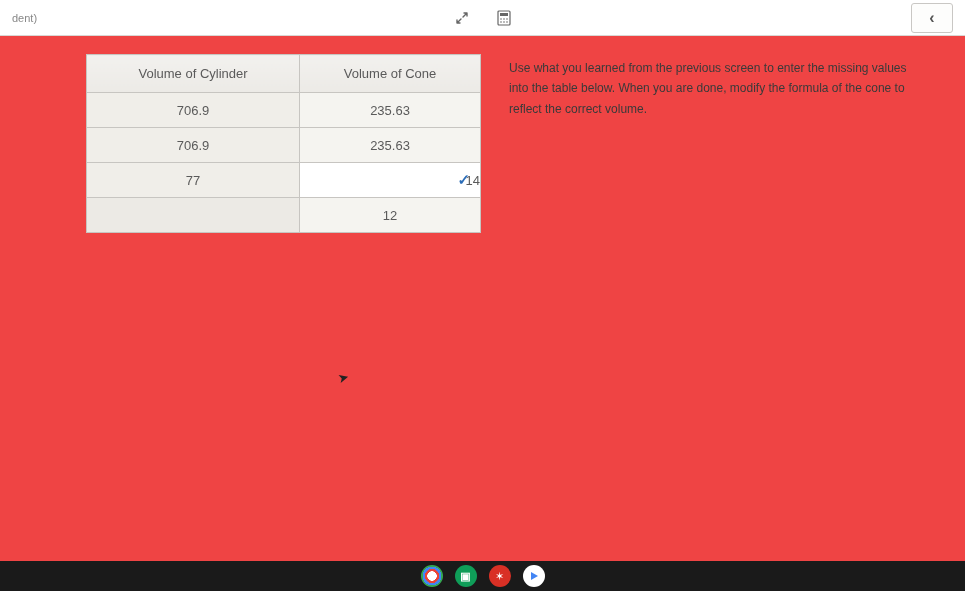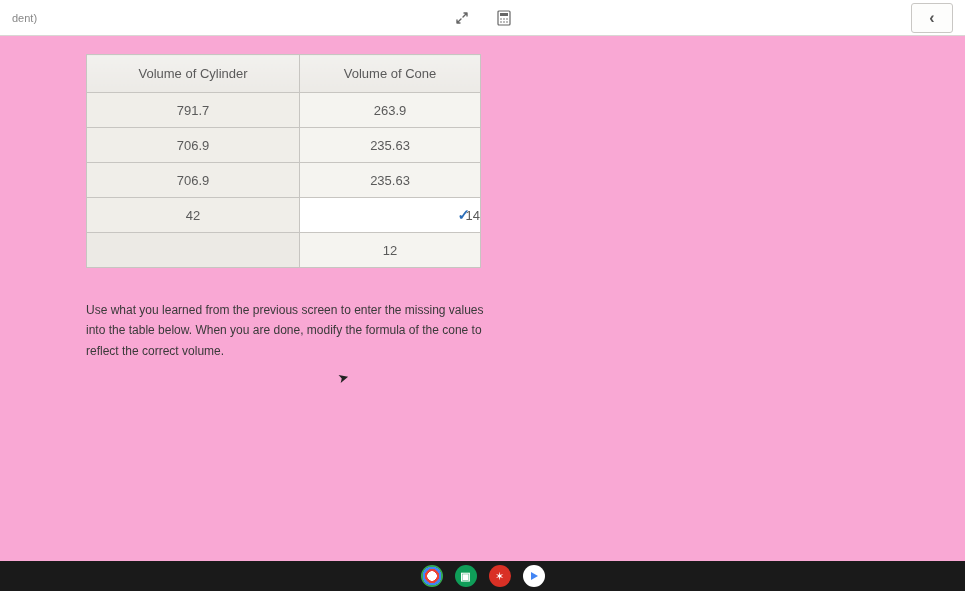--- a/index.html
+++ b/index.html
@@ -57,23 +57,22 @@
     justify-content: center;
     cursor: pointer;
     font-size: 16px;
     color: #555;
     font-weight: bold;
   }
   .content {
     display: flex;
     padding: 18px 0 0 86px;
     gap: 28px;
-    background: #f9a8d4;
+    background: #ef4444;
     height: calc(591px - 36px - 30px);
-    flex-direction: column;
   }
   .table-wrap {
     width: 395px;
   }
   table {
     border-collapse: collapse;
     width: 100%;
     background: #faf9f7;
   }
   th, td {
@@ -175,33 +174,29 @@
   <div class="table-wrap">
     <table>
       <thead>
         <tr>
           <th>Volume of Cylinder</th>
           <th>Volume of Cone</th>
         </tr>
       </thead>
       <tbody>
         <tr>
-          <td class="col-a">791.7</td>
-          <td class="col-b">263.9</td>
-        </tr>
-        <tr>
           <td class="col-a">706.9</td>
           <td class="col-b">235.63</td>
         </tr>
         <tr>
           <td class="col-a">706.9</td>
           <td class="col-b">235.63</td>
         </tr>
         <tr>
-          <td class="col-a">42</td>
+          <td class="col-a">77</td>
           <td class="active">
             <span>14</span>
             <span class="check">✓</span>
           </td>
         </tr>
         <tr>
           <td class="blank"></td>
           <td class="col-b">12</td>
         </tr>
       </tbody>

